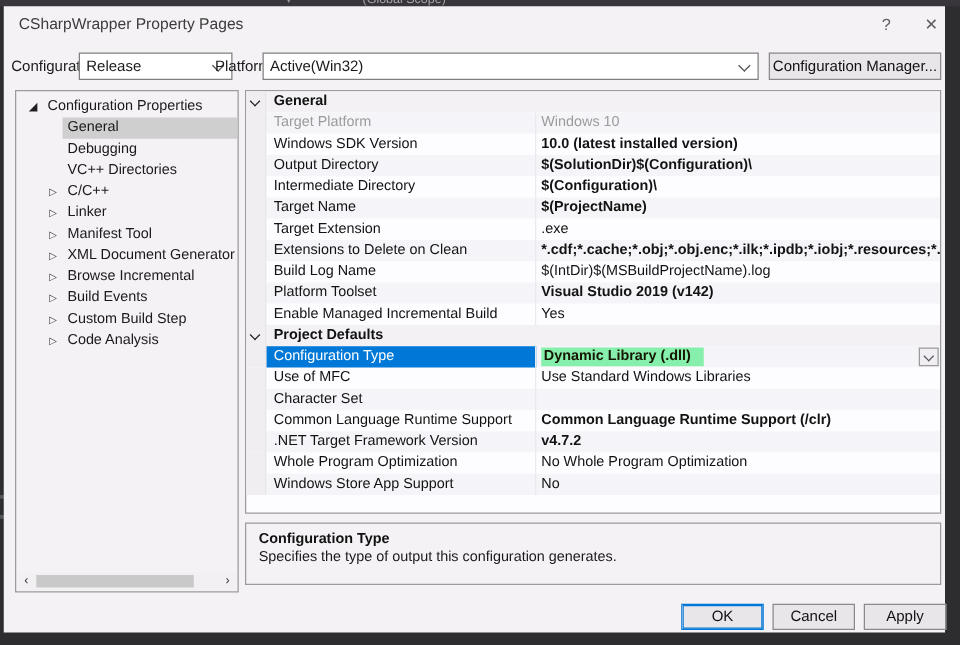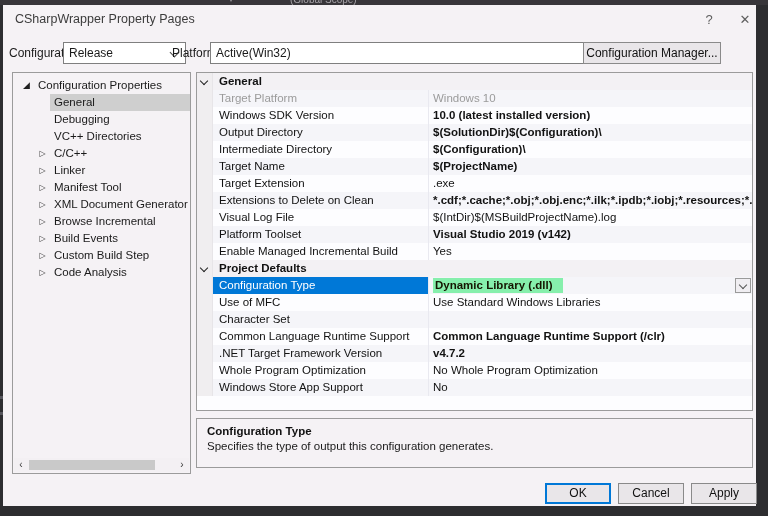--- a/index.html
+++ b/index.html
@@ -25,21 +25,21 @@
   .close-btn{left:731px;}
 
   
   .tb-label{position:absolute;top:41px;font-size:12px;color:#1a1a1a;}
   .combo{position:absolute;top:37px;height:22px;background:#ffffff;border:1px solid #7f7f7f;
          font-size:12px;line-height:20px;padding-left:5px;color:#1a1a1a;box-sizing:border-box;}
   .chev{display:inline-block;width:6px;height:6px;border-right:1.4px solid #4d4d4d;border-bottom:1.4px solid #4d4d4d;transform:rotate(45deg);}
   .combo .chev{position:absolute;right:7px;top:6px;}
   .win-btn{position:absolute;background:#e9e6e9;border:1px solid #8a8a8a;font-size:12px;color:#111;
            text-align:center;box-sizing:border-box;}
-  .cfgmgr-btn{left:580px;top:37px;width:138px;height:22px;line-height:20px;}
+  .cfgmgr-btn{left:612px;top:37px;width:138px;height:22px;line-height:20px;}
 
   
   .tree-panel{position:absolute;left:9px;top:67px;width:179px;height:402px;background:#f5f2f5;
               border:1px solid #9b9b9b;box-sizing:border-box;overflow:hidden;}
   .tree-items{position:absolute;left:0;top:4px;right:0;}
   .t-row{display:flex;height:17px;line-height:17px;font-size:11.5px;align-items:center;}
   .t-glyph{width:15px;flex:0 0 15px;text-align:center;color:#3a3a3a;font-size:8px;}
   .t-glyph.exp{font-size:9px;color:#1f1f1f;}
   .t-label{padding:0 4px;white-space:nowrap;color:#1a1a1a;overflow:hidden;}
   .t-row.sel .t-label{background:#cfcfcf;flex:1;}
@@ -205,21 +205,21 @@
         <span class="g-name">Target Extension</span>
         <span class="g-value">.exe</span>
       </div>
       <div class="g-row alt0">
         <span class="g-gutter"></span>
         <span class="g-name">Extensions to Delete on Clean</span>
         <span class="g-value b">*.cdf;*.cache;*.obj;*.obj.enc;*.ilk;*.ipdb;*.iobj;*.resources;*.tlb;*.tli;*.tl</span>
       </div>
       <div class="g-row alt1">
         <span class="g-gutter"></span>
-        <span class="g-name">Visual Log File</span>
+        <span class="g-name">Build Log Name</span>
         <span class="g-value">$(IntDir)$(MSBuildProjectName).log</span>
       </div>
       <div class="g-row alt0">
         <span class="g-gutter"></span>
         <span class="g-name">Platform Toolset</span>
         <span class="g-value b">Visual Studio 2019 (v142)</span>
       </div>
       <div class="g-row alt1">
         <span class="g-gutter"></span>
         <span class="g-name">Enable Managed Incremental Build</span>

